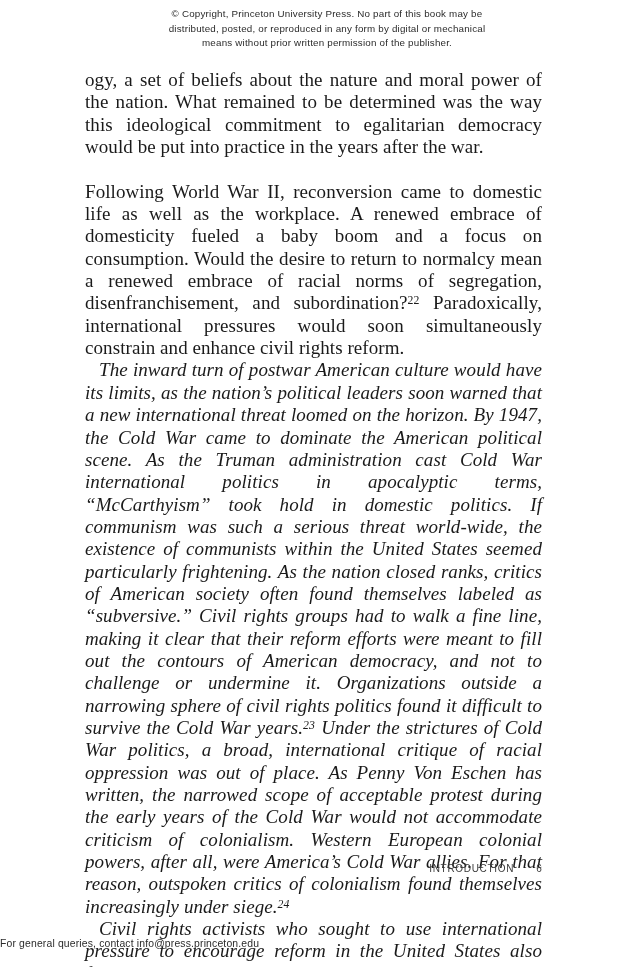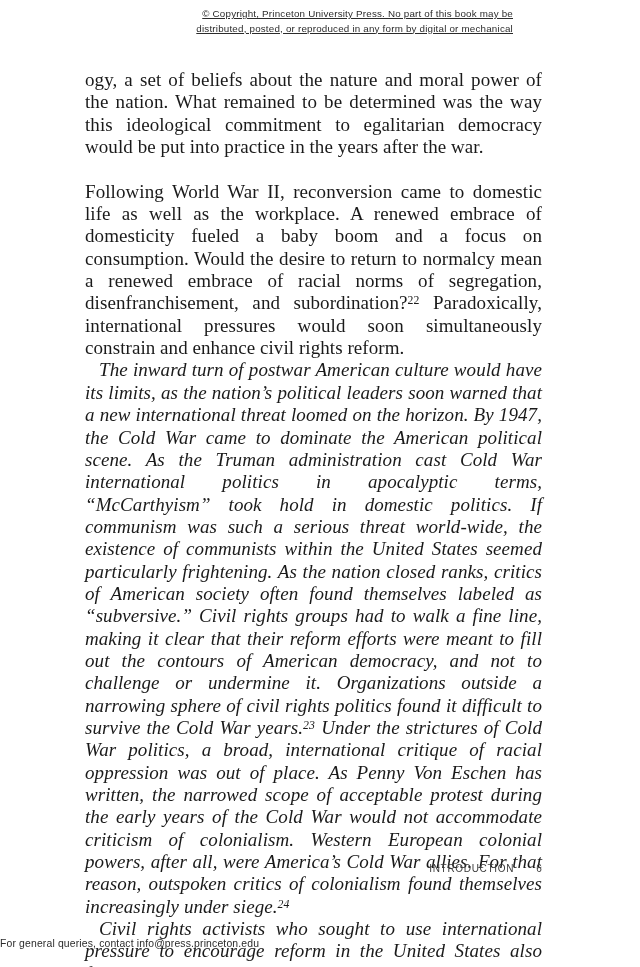--- a/index.html
+++ b/index.html
@@ -19,23 +19,22 @@
   
   #copyright-notice {
     position: absolute;
     left: 141px;
     top: 7px;
     width: 372px;
     font-family: "Liberation Sans", "DejaVu Sans", sans-serif;
     font-size: 9.8px;
     line-height: 14.7px;
     color: #2b2b2b;
-    text-align: right;
+    text-align: center;
     letter-spacing: 0.02em;
-    text-decoration: underline;
   }
   #copyright-notice .cl {
     display: block;
     white-space: nowrap;
   }
 
   
   #body-column {
     position: absolute;
     left: 85px;
@@ -106,20 +105,21 @@
     color: #2b2b2b;
     letter-spacing: 0.015em;
   }
 </style>
 </head>
 <body>
 
 <div id="copyright-notice">
   <span class="cl">© Copyright, Princeton University Press. No part of this book may be</span>
   <span class="cl">distributed, posted, or reproduced in any form by digital or mechanical</span>
+  <span class="cl">means without prior written permission of the publisher.</span>
 </div>
 
 <div id="body-column">
 
   <p class="para no-stretch">
     <span>ogy, a set of beliefs about the nature and moral power of the nation. What remained to be determined was the way this ideological commitment to egalitarian democracy would be put into practice in the years after the war.</span>
   </p>
 
   <p class="para gap-before no-stretch">
     <span>Following World War II, reconversion came to domestic life as well as the workplace. A renewed embrace of domesticity fueled a baby boom and a focus on consumption. Would the desire to return to normalcy mean a renewed embrace of racial norms of segregation, disenfranchisement, and subordination?</span><sup class="fn">22</sup><span> Paradoxically, international pressures would soon simultaneously constrain and enhance civil rights reform.</span>

